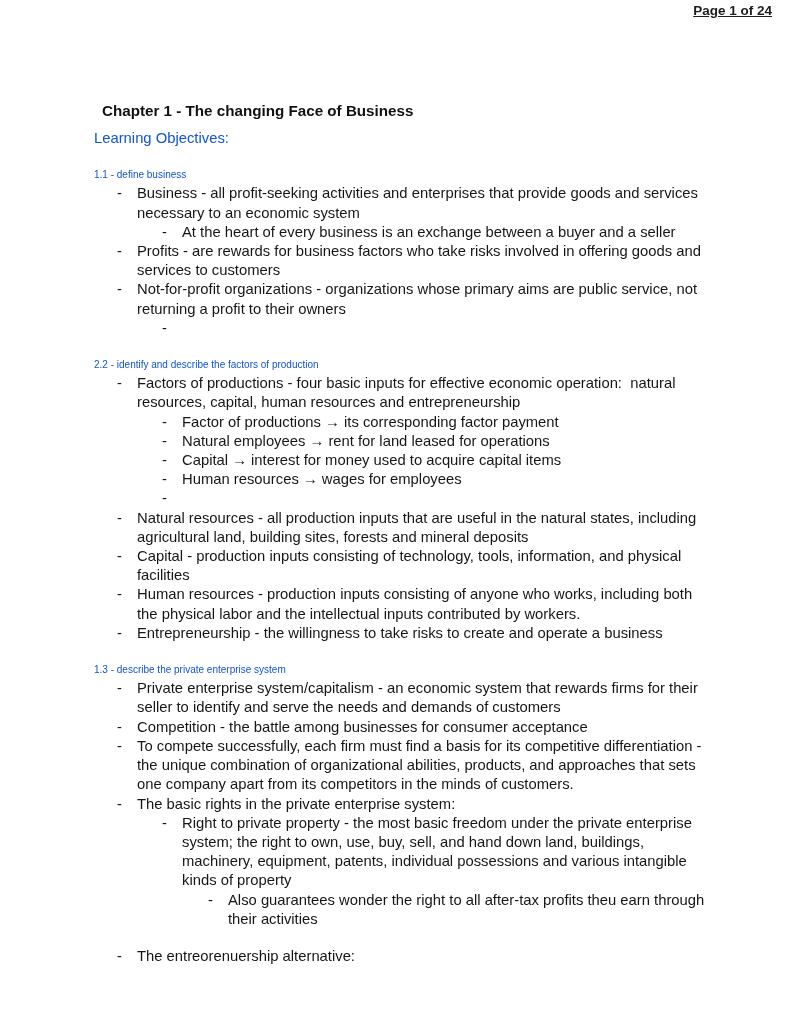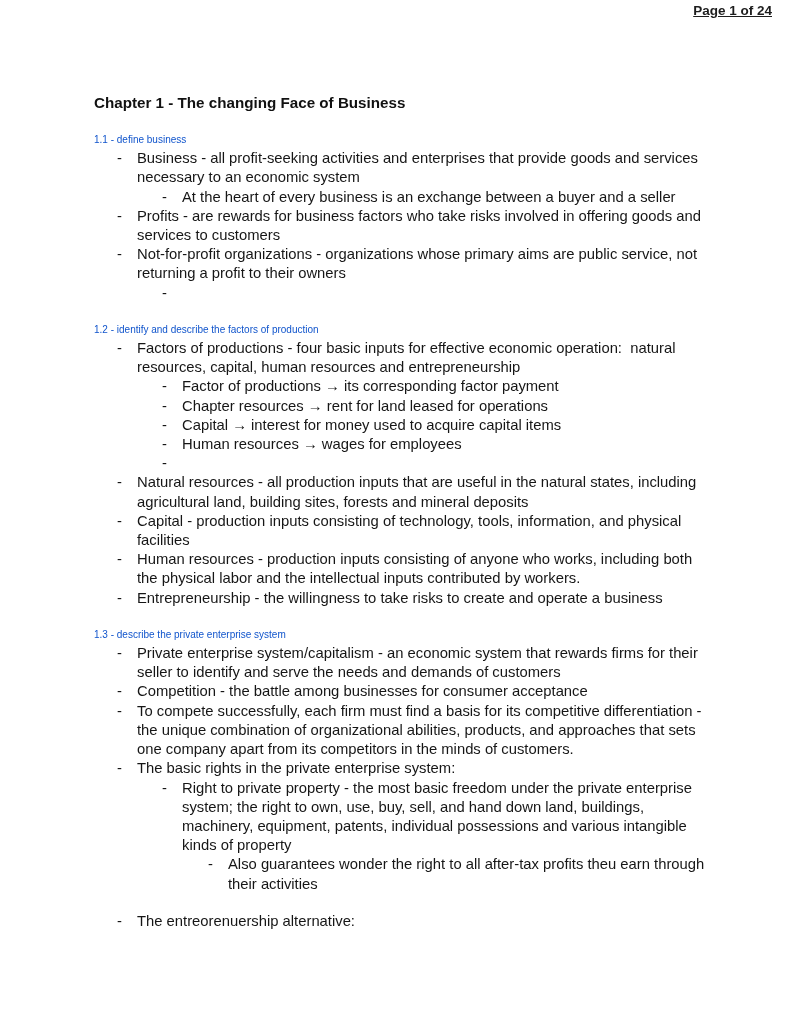--- a/index.html
+++ b/index.html
@@ -16,21 +16,21 @@
     position:absolute; top:3px; right:19px;
     font-size:13.5px; font-weight:700;
     text-decoration:underline;
     color:#1d1d1d;
   }
   .content {
     position:absolute; left:94px; top:93px; width:618px;
     font-size:14.8px; line-height:19.2px;
   }
   h1.doc-title {
-    margin:0; font-size:15.2px; font-weight:700; line-height:20px; color:#111;
+    margin:8px; font-size:15.2px; font-weight:700; line-height:20px; color:#111;
   }
   .subtitle { color:var(--accent); }
   h2.section-heading {
     margin:17px 0 0 0;
     font-size:10px; font-weight:400; line-height:19.2px;
     color:var(--accent);
   }
   .item { display:flex; }
   .item .dash { flex:0 0 20px; }
   .item .text { white-space:pre-wrap; flex:1 1 auto; }
@@ -40,20 +40,21 @@
   .gap-before { margin-top:18px; }
 </style>
 </head>
 <body>
 
 <div class="page">
   <div class="page-number">Page 1 of 24</div>
 
   <div class="content">
     <h1 class="doc-title">Chapter 1 - The changing Face of Business</h1>
+    <div class="subtitle">Learning Objectives:</div>
     <div id="sections">
         <h2 class="section-heading">1.1 - define business</h2>
         <div class="item lv1">
           <span class="dash">-</span>
           <span class="text">Business - all profit-seeking activities and enterprises that provide goods and services necessary to an economic system</span>
         </div>
         <div class="item lv2">
           <span class="dash">-</span>
           <span class="text">At the heart of every business is an exchange between a buyer and a seller</span>
         </div>
@@ -61,32 +62,32 @@
           <span class="dash">-</span>
           <span class="text">Profits - are rewards for business factors who take risks involved in offering goods and services to customers</span>
         </div>
         <div class="item lv1">
           <span class="dash">-</span>
           <span class="text">Not-for-profit organizations - organizations whose primary aims are public service, not returning a profit to their owners</span>
         </div>
         <div class="item lv2">
           <span class="dash">-</span>
         </div>
-        <h2 class="section-heading">1.2 - identify and describe the factors of production</h2>
+        <h2 class="section-heading">2.2 - identify and describe the factors of production</h2>
         <div class="item lv1">
           <span class="dash">-</span>
           <span class="text">Factors of productions - four basic inputs for effective economic operation:  natural resources, capital, human resources and entrepreneurship</span>
         </div>
         <div class="item lv2">
           <span class="dash">-</span>
           <span class="text">Factor of productions → its corresponding factor payment</span>
         </div>
         <div class="item lv2">
           <span class="dash">-</span>
-          <span class="text">Chapter resources → rent for land leased for operations</span>
+          <span class="text">Natural employees → rent for land leased for operations</span>
         </div>
         <div class="item lv2">
           <span class="dash">-</span>
           <span class="text">Capital → interest for money used to acquire capital items</span>
         </div>
         <div class="item lv2">
           <span class="dash">-</span>
           <span class="text">Human resources → wages for employees</span>
         </div>
         <div class="item lv2">

